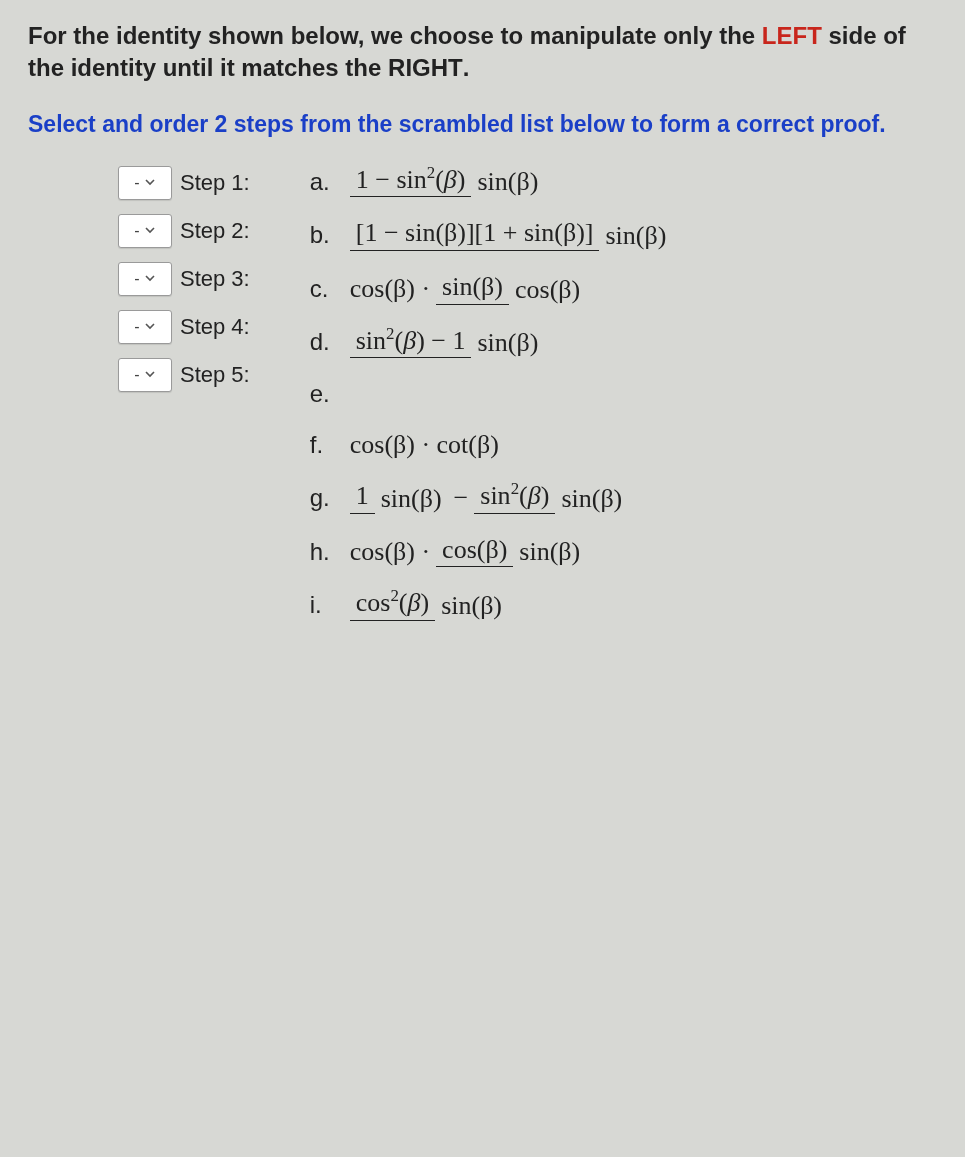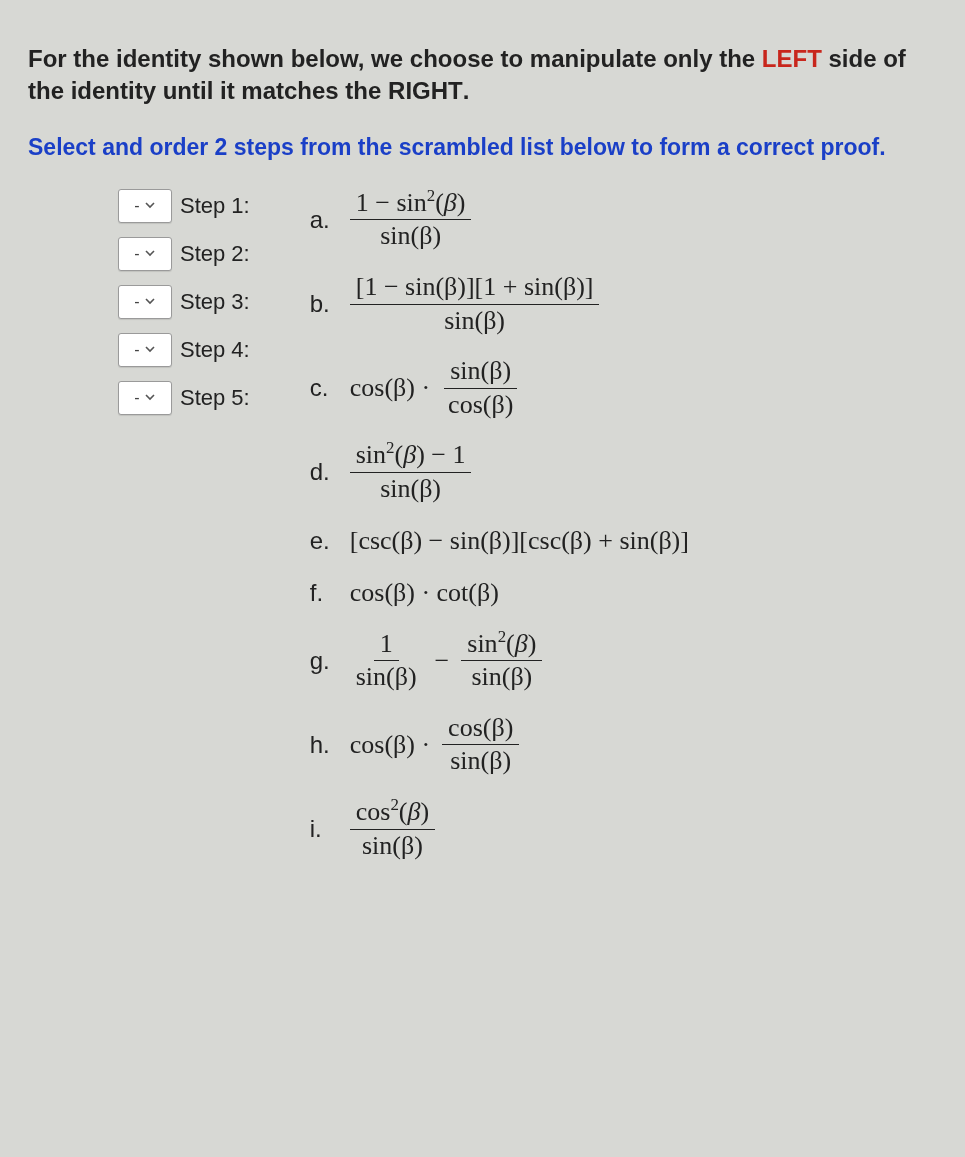--- a/index.html
+++ b/index.html
@@ -5,21 +5,21 @@
   html, body {
     margin: 0;
     padding: 0;
     width: 965px;
     min-height: 1157px;
     background: #d7d8d4;
     font-family: "Helvetica Neue", Arial, sans-serif;
     color: #222;
   }
   .page {
-    padding: 43px 28px 40px 28px;
+    padding: 20px 28px 40px 28px;
     box-sizing: border-box;
   }
   .intro {
     font-size: 24px;
     line-height: 1.35;
     font-weight: 600;
     margin-bottom: 24px;
   }
   .red { color: #c8261c; }
   .blue { color: #1a3fc7; }
@@ -92,36 +92,35 @@
     align-items: center;
     gap: 12px;
   }
   .letter {
     font-family: "Helvetica Neue", Arial, sans-serif;
     font-size: 24px;
     min-width: 28px;
   }
   .frac {
     display: inline-flex;
-    flex-direction: column;
     align-items: center;
     vertical-align: middle;
     line-height: 1.1;
   }
   .frac .num {
     padding: 0 6px 2px 6px;
     border-bottom: 1.5px solid #222;
   }
   .frac .den {
     padding: 2px 6px 0 6px;
   }
   .expr {
     display: inline-flex;
     align-items: center;
-    gap: 12px;
+    gap: 6px;
   }
   sup {
     font-size: 0.65em;
     vertical-align: super;
     line-height: 0;
   }
 </style>
 </head>
 <body>
 
@@ -218,21 +217,20 @@
       <div class="choice">
         <span class="letter">d.</span>
         <span class="frac">
           <span class="num">sin<sup>2</sup>(<i>β</i>) − 1</span>
           <span class="den">sin(β)</span>
         </span>
       </div>
 
       <div class="choice">
         <span class="letter">e.</span>
-        <span>[csc(β) − sin(β)][csc(β) + sin(β)]</span>
       </div>
 
       <div class="choice">
         <span class="letter">f.</span>
         <span>cos(β) · cot(β)</span>
       </div>
 
       <div class="choice">
         <span class="letter">g.</span>
         <span class="expr">

